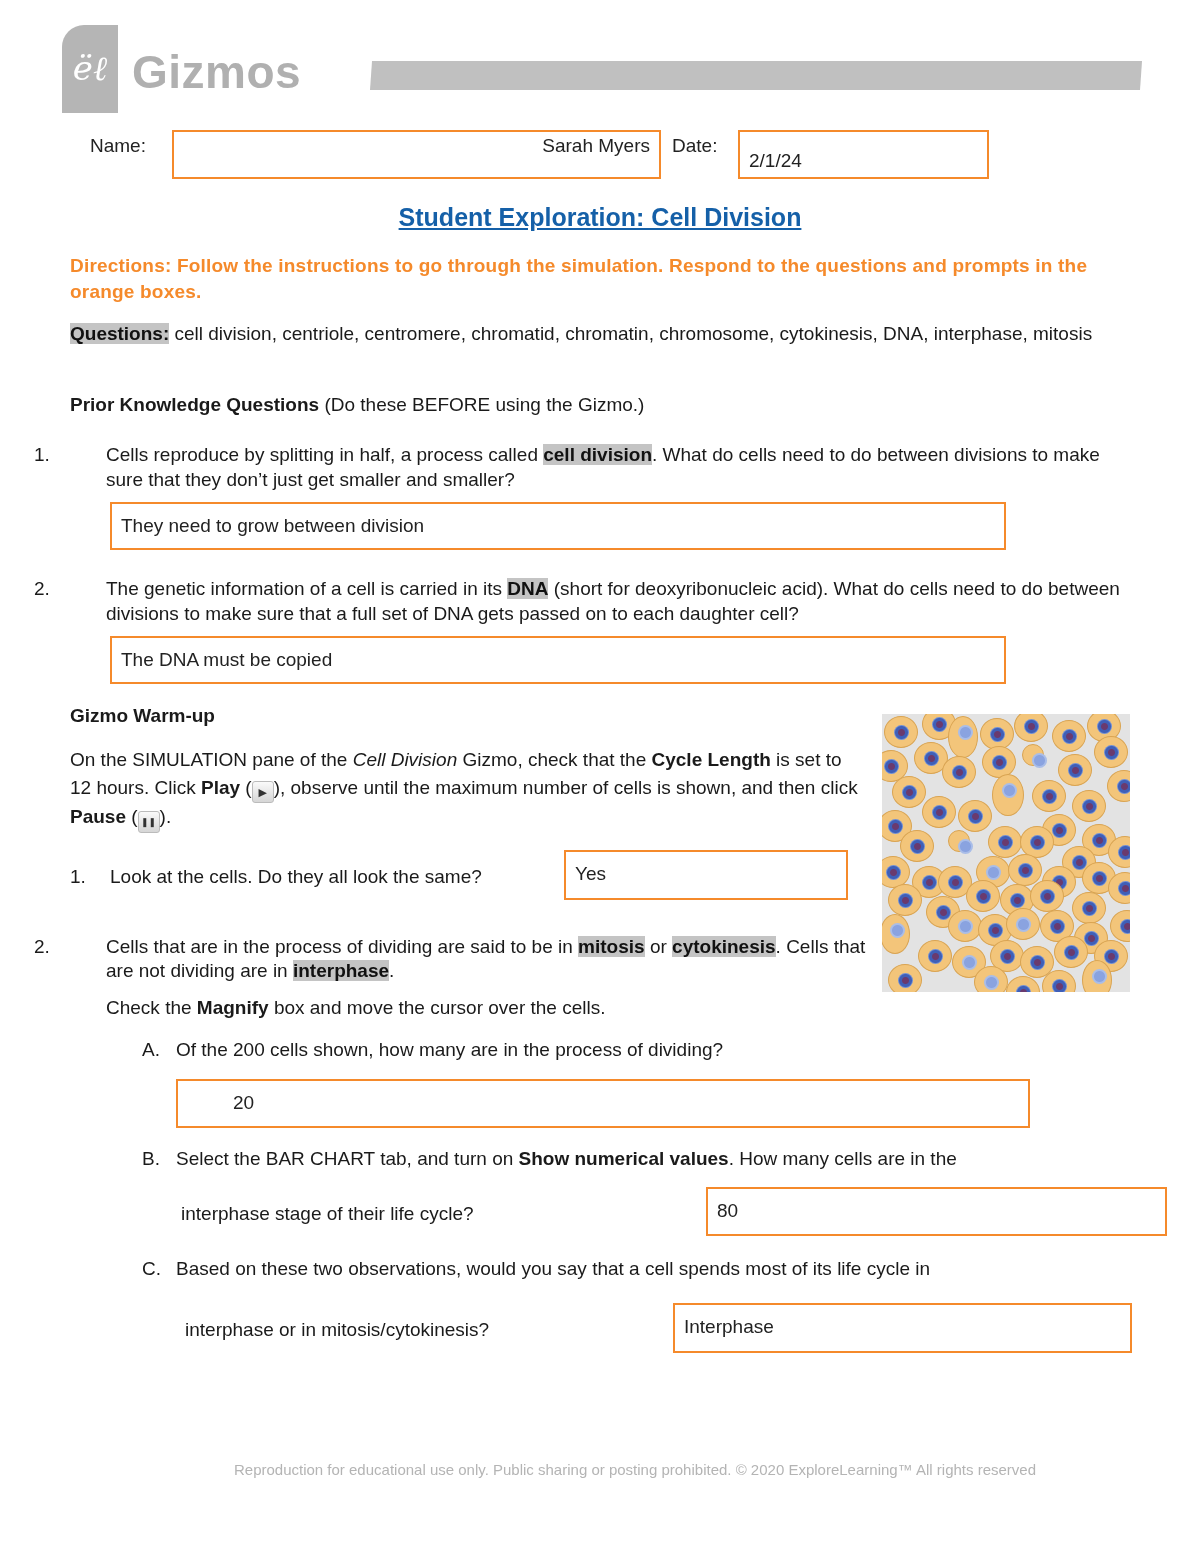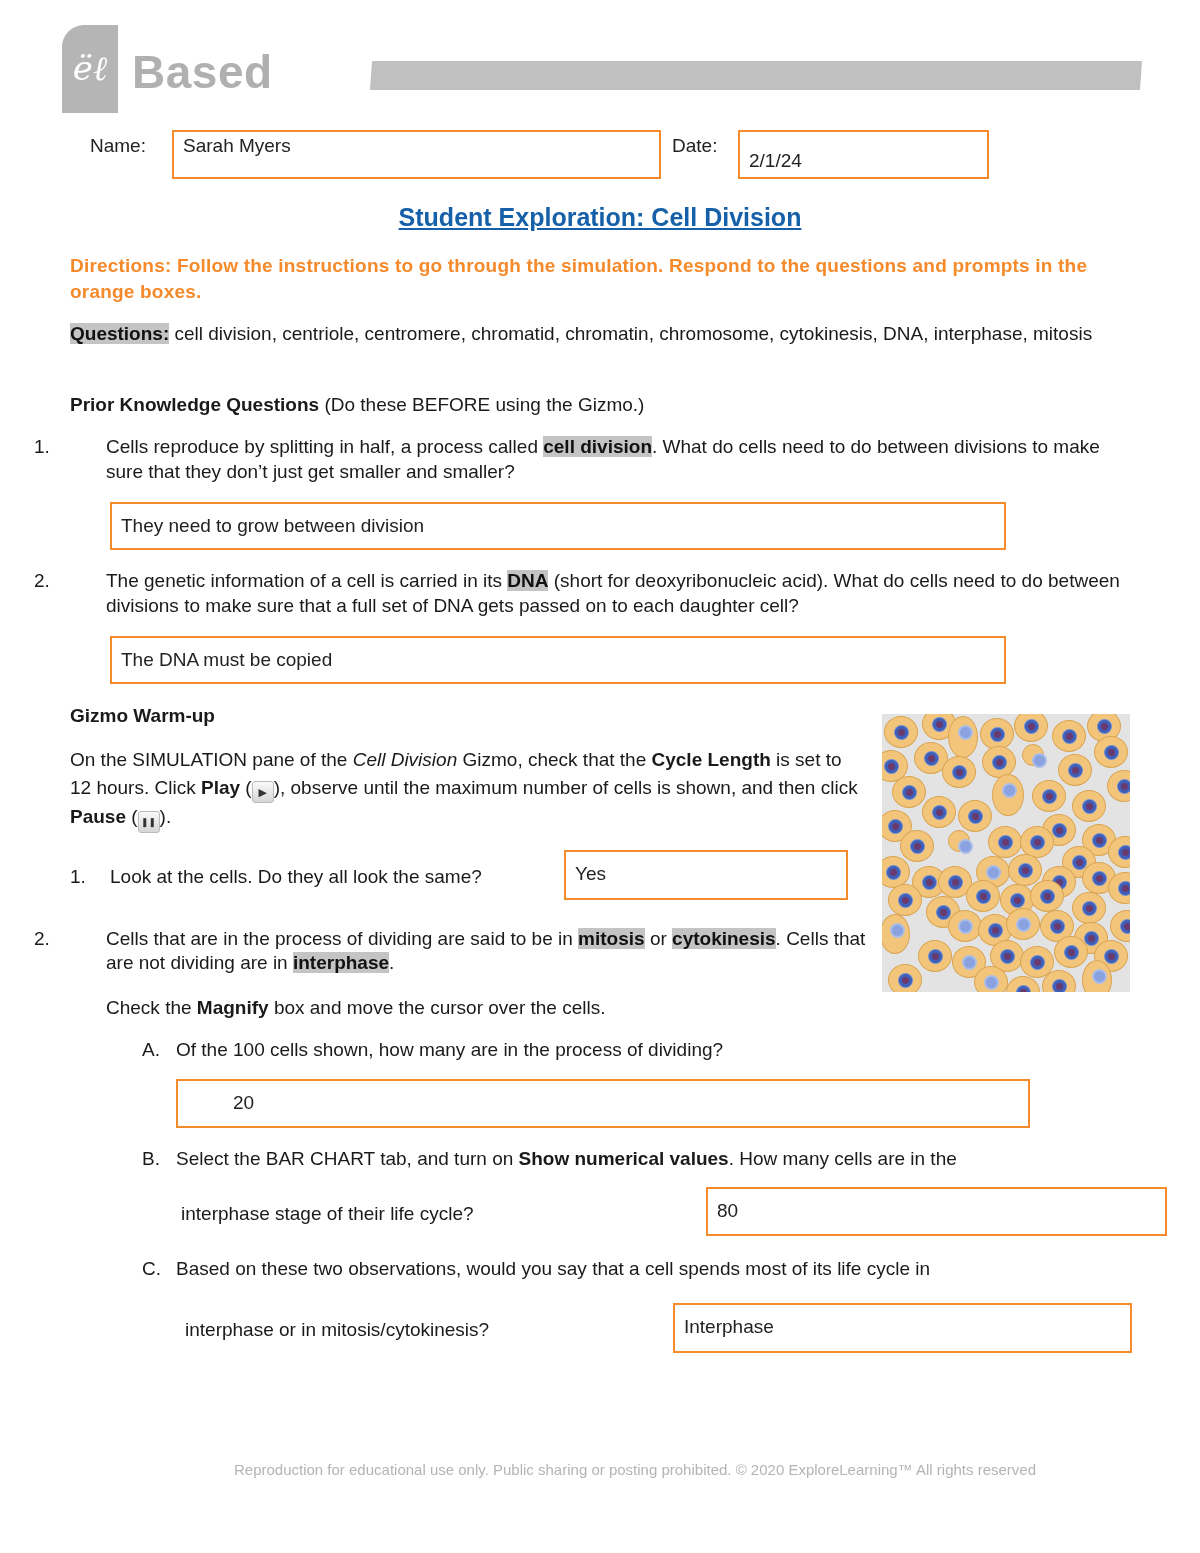--- a/index.html
+++ b/index.html
@@ -19,41 +19,41 @@
   .obox { border:2.5px solid #f58a2b; box-sizing:border-box; background:#fff; }
   .obox .val { padding:4px 9px; font-size:19px; color:#222; display:block; }
   .title { left:0; width:1200px; top:203px; text-align:center; font-size:25px; font-weight:bold;
            color:#1560a8; text-decoration:underline; }
   .directions { left:70px; top:253px; width:1060px; color:#f58a2b; font-weight:bold; font-size:19px; line-height:26px; letter-spacing:0.2px; }
   .para { left:70px; width:1060px; line-height:25px; font-size:19px; }
   .hl { background:#c4c4c4; font-weight:bold; color:#111; }
   .b { font-weight:bold; }
   .i { font-style:italic; }
   .num { display:inline-block; width:36px; }
-  .indent { padding-left:36px; text-indent:-36px; }
+  .indent { padding-left:36px; text-indent:-36px;margin-top:8px; }
   .btn-ico { display:inline-block; width:20px; height:20px; border:1px solid #bbb; border-radius:3px;
              background:linear-gradient(#fafafa,#d6d6d6); vertical-align:-2px; font-size:11px; line-height:20px; text-align:center; color:#333; }
   .cells { left:882px; top:714px; width:248px; height:278px; background:#e3e3e3; overflow:hidden; }
   .cell { position:absolute; width:34px; height:32px; border-radius:50%; background:#f3c57a;
           border:1px solid #d9a452; box-sizing:border-box; }
   .cell::after { content:""; position:absolute; left:9px; top:8px; width:15px; height:15px; border-radius:50%;
           background:radial-gradient(circle, #6a3a6e 0 3px, #3f5fb8 4px 6px, #6f8fd6 7px); }
   .cell.light::after { background:radial-gradient(circle, #8aa3e0 0 5px, #a9bde8 6px); }
   .footer { left:0; width:1270px; top:1461px; text-align:center; font-size:15px; color:#b4b4b4; }
 </style>
 </head>
 <body>
 
 <div class="abs logo-box"></div>
 <div class="abs logo-glyph">ëℓ</div>
-<div class="abs brand">Based</div>
+<div class="abs brand">Gizmos</div>
 <div class="abs banner"></div>
 
 <div class="abs label" style="left:90px;top:135px;">Name:</div>
-<div class="abs obox" style="left:172px;top:130px;width:489px;height:49px;">
+<div class="abs obox" style="left:172px;top:130px;width:489px;height:49px;text-align:right;">
   <span class="val" style="padding-top:3px;">Sarah Myers</span>
 </div>
 <div class="abs label" style="left:672px;top:135px;">Date:</div>
 <div class="abs obox" style="left:738px;top:130px;width:251px;height:49px;">
   <span class="val" style="padding-top:18px;">2/1/24</span>
 </div>
 
 <div class="abs title">Student Exploration: Cell Division</div>
 
 <div class="abs directions">Directions: Follow the instructions to go through the simulation. Respond to the questions and prompts in the orange boxes.</div>
@@ -146,21 +146,21 @@
 
 <div class="abs para" style="top:864px;width:480px;"><span class="num" style="width:40px">1.</span><span>Look at the cells. Do they all look the same?</span></div>
 <div class="abs obox" style="left:564px;top:850px;width:284px;height:50px;">
   <span class="val" style="padding-top:11px;">Yes</span>
 </div>
 
 <div class="abs para indent" style="top:927px;width:760px;line-height:24px;"><span class="num">2.</span><span>Cells that are in the process of dividing are said to be in </span><span class="hl">mitosis</span><span> or </span><span class="hl">cytokinesis</span><span>. Cells that are not dividing are in </span><span class="hl">interphase</span><span>.</span></div>
 
 <div class="abs para" style="left:106px;top:995px;width:700px;"><span>Check the </span><span class="b">Magnify</span><span> box and move the cursor over the cells.</span></div>
 
-<div class="abs para" style="left:142px;top:1037px;width:900px;"><span class="num" style="width:34px">A.</span><span>Of the 100 cells shown, how many are in the process of dividing?</span></div>
+<div class="abs para" style="left:142px;top:1037px;width:900px;"><span class="num" style="width:34px">A.</span><span>Of the 200 cells shown, how many are in the process of dividing?</span></div>
 <div class="abs obox" style="left:176px;top:1079px;width:854px;height:49px;padding-left:46px;">
   <span class="val" style="padding-top:11px;">20</span>
 </div>
 
 <div class="abs para" style="left:142px;top:1146px;width:980px;"><span class="num" style="width:34px">B.</span><span>Select the BAR CHART tab, and turn on </span><span class="b">Show numerical values</span><span>. How many cells are in the</span></div>
 <div class="abs para" style="left:181px;top:1201px;width:480px;">interphase stage of their life cycle?</div>
 <div class="abs obox" style="left:670px;top:1187px;width:461px;height:49px;margin-left:36px;">
   <span class="val" style="padding-top:11px;">80</span>
 </div>
 

